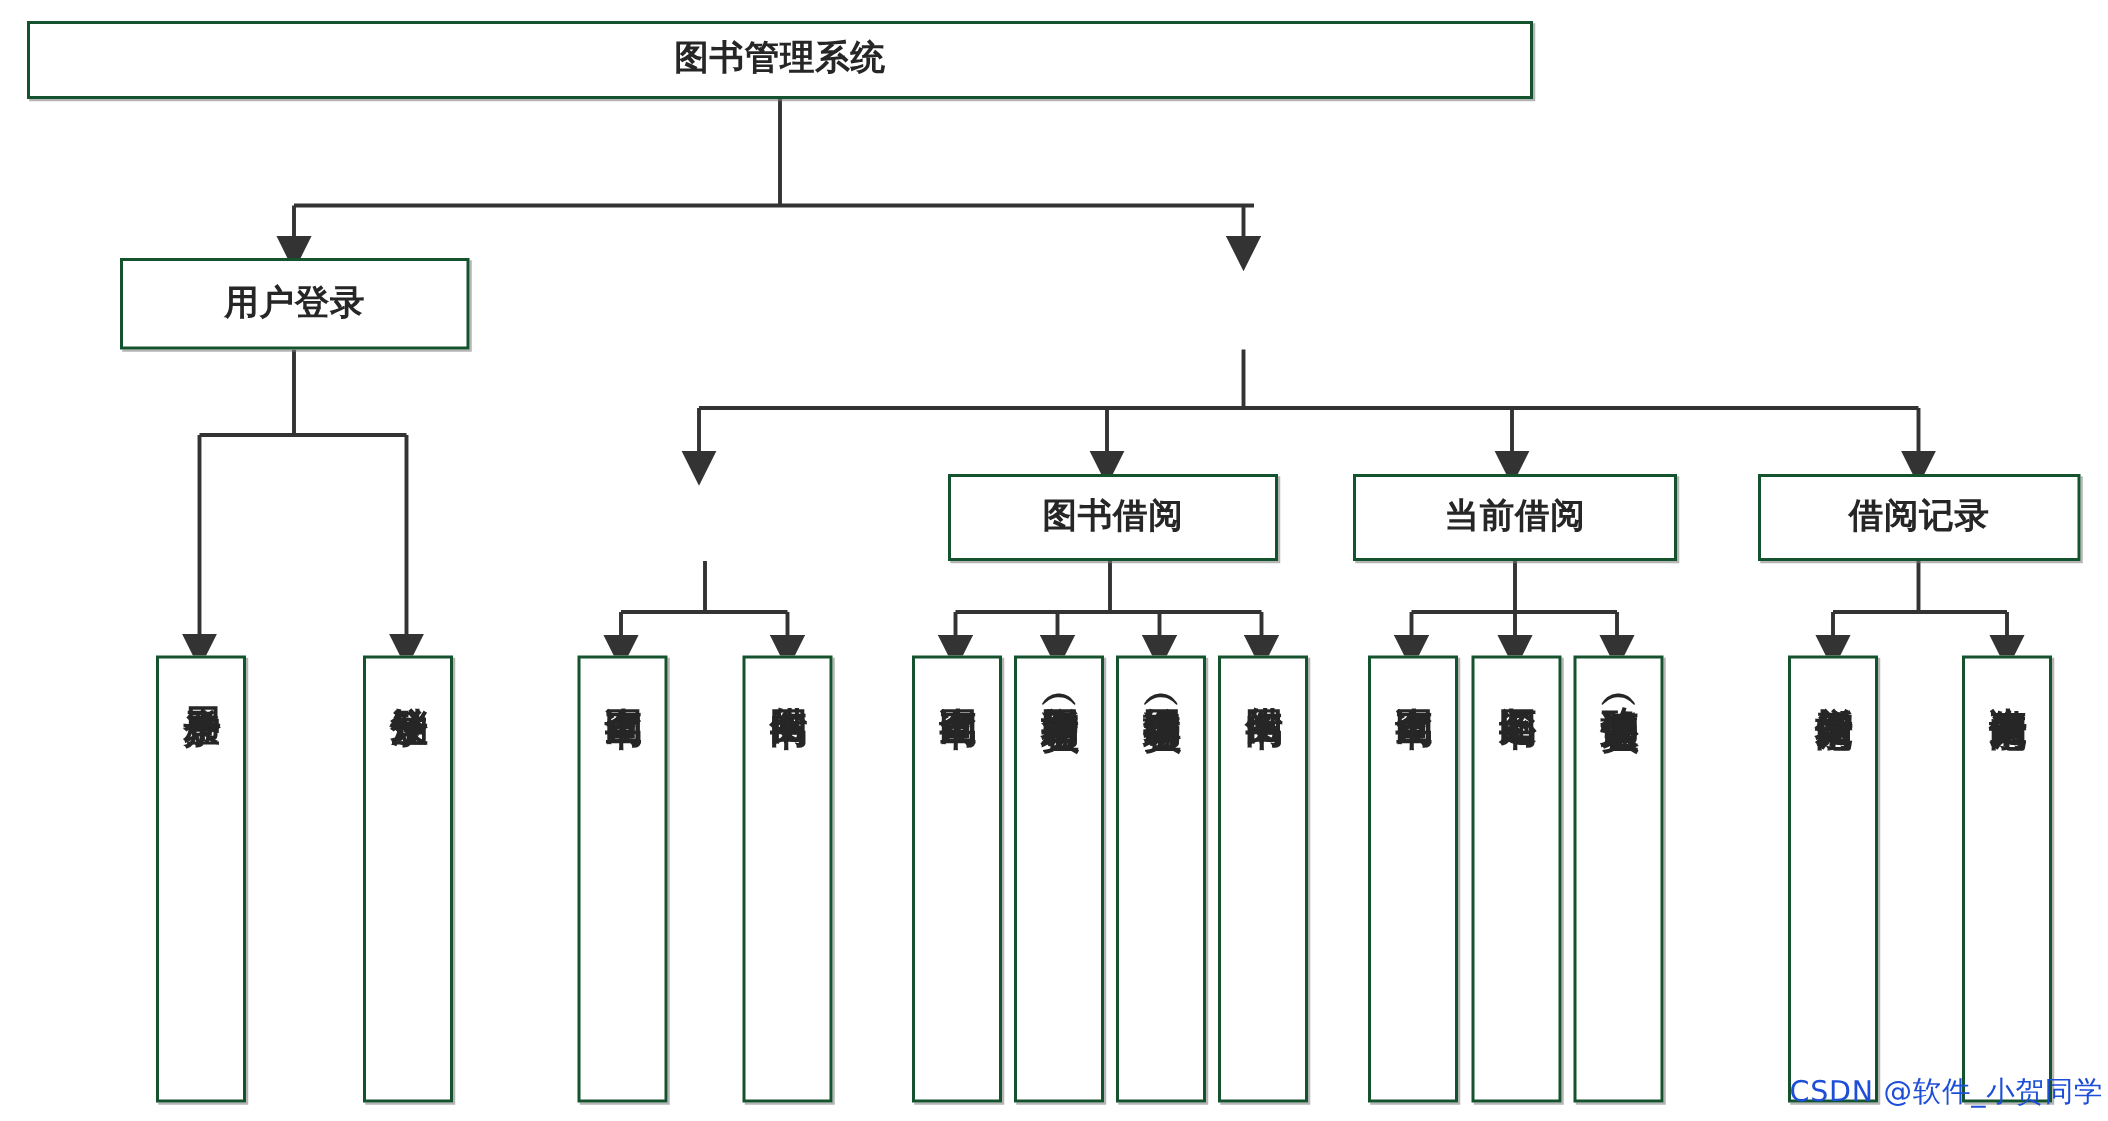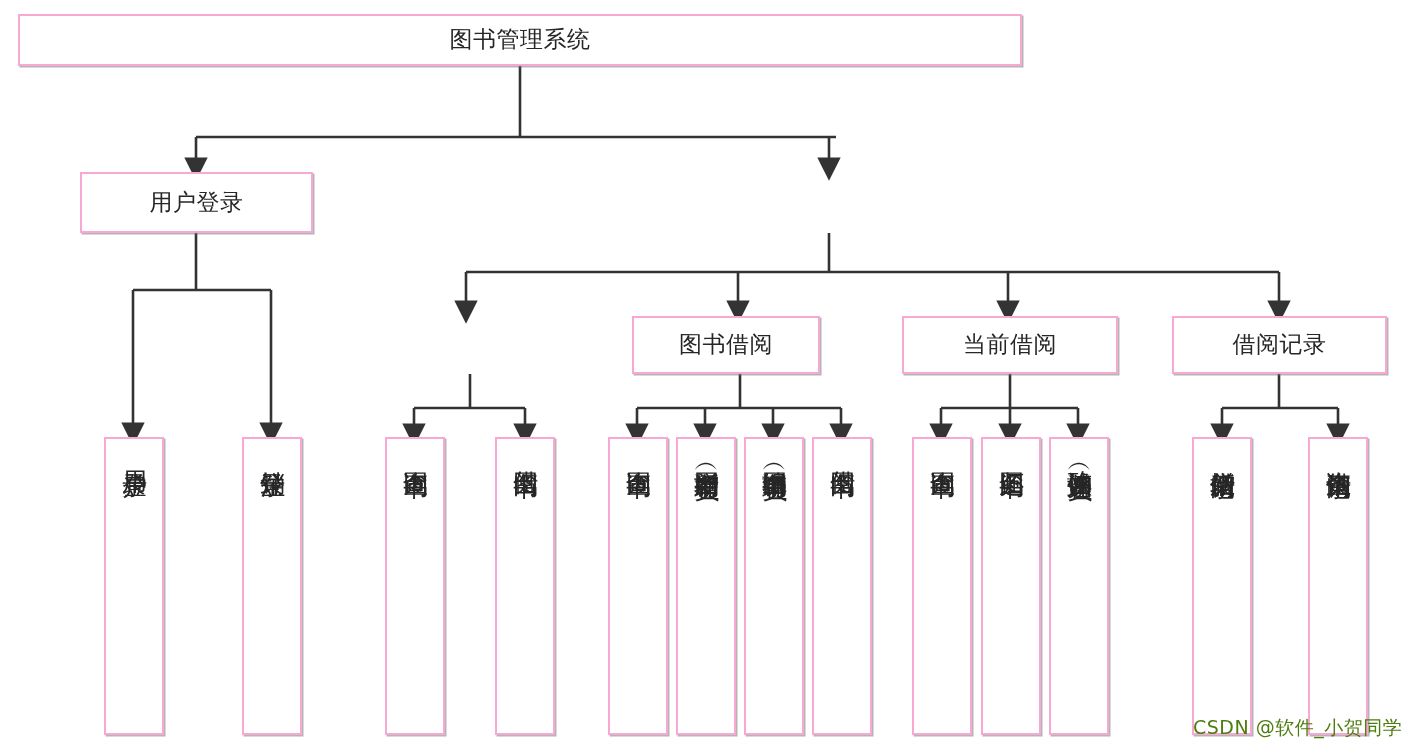--- a/index.html
+++ b/index.html
@@ -23,27 +23,28 @@
     left: 0;
     top: 0;
     width: 1405px;
     height: 747px;
     pointer-events: none;
   }
   .node {
     position: absolute;
     box-sizing: border-box;
     background: #ffffff;
-    border: 2px solid #f9a8d4;
+    border: 2px solid #14532d;
     box-shadow: 1.5px 1.5px 0 0 rgba(120,120,120,0.55);
     display: flex;
     align-items: center;
     justify-content: center;
     color: #262626;
     z-index: 2;
+    font-weight: bold;
   }
   .node .label {
     display: block;
     text-align: center;
     line-height: 1.18;
     letter-spacing: 0.5px;
     white-space: nowrap;
   }
   .node.horiz .label {
     font-size: 23px;
@@ -60,21 +61,21 @@
     writing-mode: vertical-rl;
     text-orientation: upright;
     font-size: 25px;
     line-height: 1.06;
     letter-spacing: 1px;
     white-space: nowrap;
   }
   .watermark {
     position: absolute;
     font-size: 19px;
-    color: #4d7c0f;
+    color: #1d4ed8;
     white-space: nowrap;
     z-index: 3;
     letter-spacing: 0.5px;
   }
 </style>
 </head>
 <body>
 
 <div id="canvas">
 
@@ -129,21 +130,21 @@
   </svg>
 
   <div class="node root horiz" style="left:18px; top:14px; width:1004px; height:52px;">
     <span class="label">图书管理系统</span>
   </div>
 
   <div class="node horiz" style="left:80px; top:172px; width:233px; height:61px;">
     <span class="label">用户登录</span>
   </div>
 
-  <div class="node horiz" style="left:632px; top:316px; width:188px; height:58px;">
+  <div class="node horiz" style="left:632px; top:316px; width:220px; height:58px;">
     <span class="label">图书借阅</span>
   </div>
   <div class="node horiz" style="left:902px; top:316px; width:216px; height:58px;">
     <span class="label">当前借阅</span>
   </div>
   <div class="node horiz" style="left:1172px; top:316px; width:215px; height:58px;">
     <span class="label">借阅记录</span>
   </div>
 
   <div class="node vert" style="left:104px; top:437px; width:60px; height:298px;">

